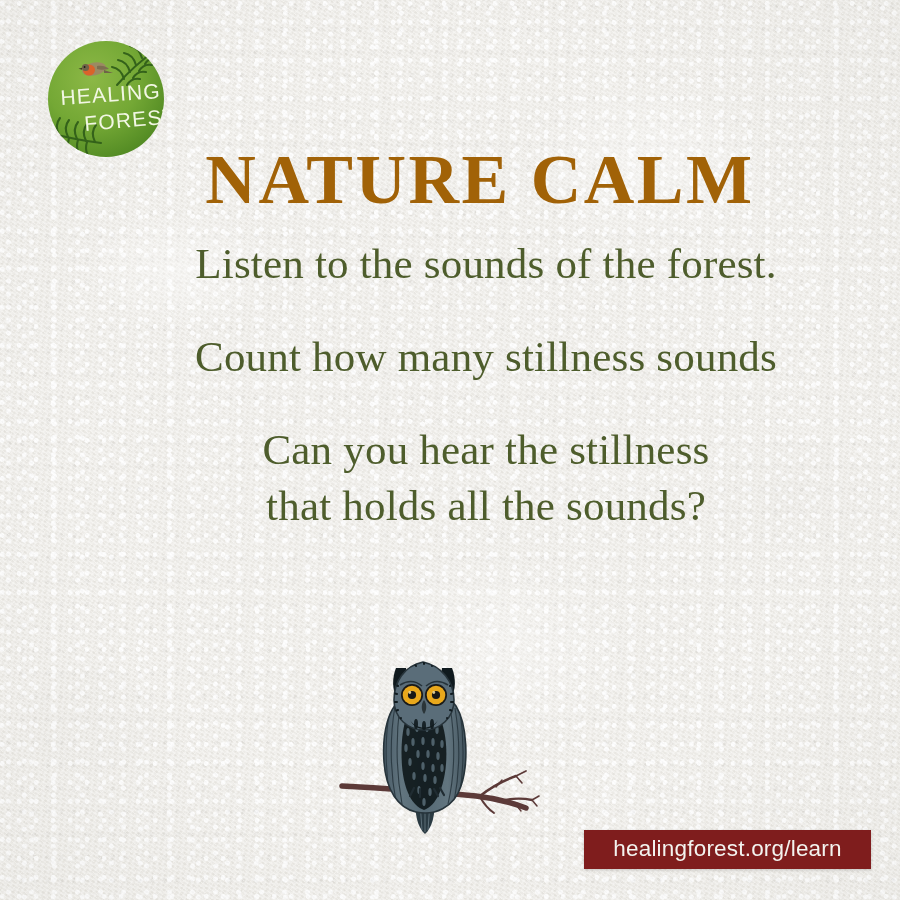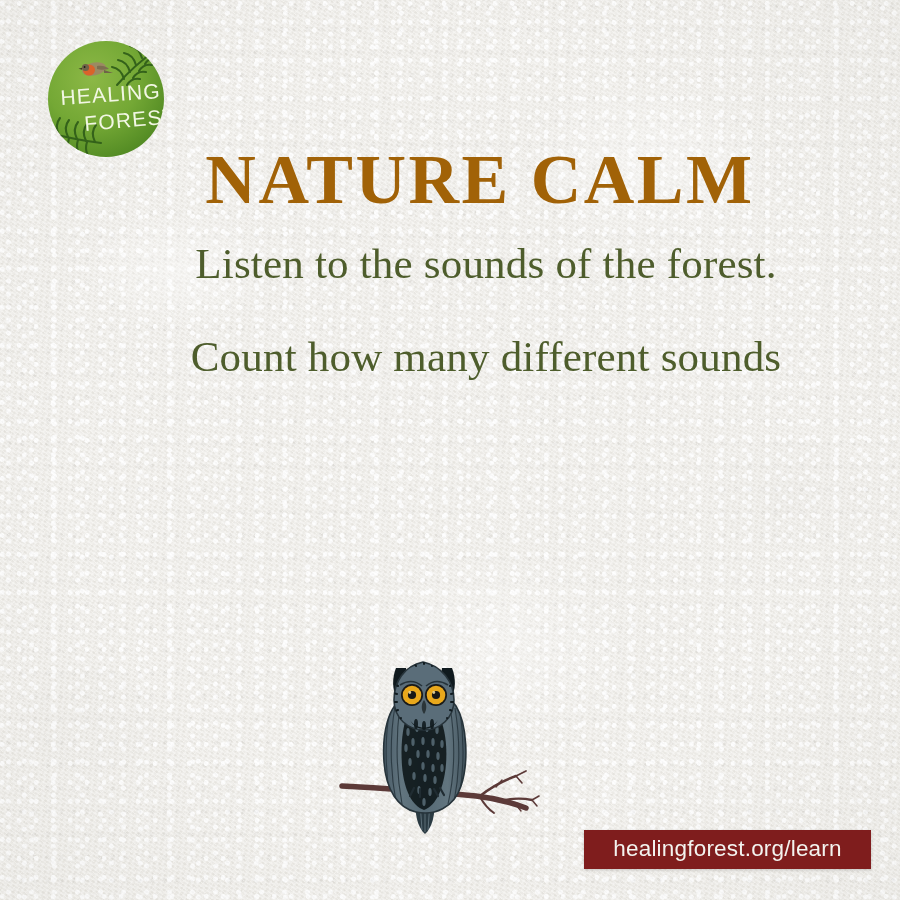--- a/index.html
+++ b/index.html
@@ -215,21 +215,25 @@
       </svg>
     </div>
 
     <h1 class="title">NATURE CALM</h1>
 
     <div class="body-copy">
       <p class="para">
         <span class="ln">Listen to the sounds of the forest.</span>
       </p>
       <p class="para">
-        <span class="ln">Count how many different sounds</span>
+        <span class="ln">Count how many stillness sounds</span>
+      </p>
+      <p class="para">
+        <span class="ln">Can you hear the stillness</span>
+        <span class="ln">that holds all the sounds?</span>
       </p>
     </div>
 
     <div class="owl">
       <svg viewBox="0 0 210 200" xmlns="http://www.w3.org/2000/svg">
         <defs>
           <linearGradient id="owlBody" x1="0" y1="0" x2="1" y2="0">
             <stop offset="0%" stop-color="#4a5c68"></stop>
             <stop offset="22%" stop-color="#62757f"></stop>
             <stop offset="50%" stop-color="#566a75"></stop>

